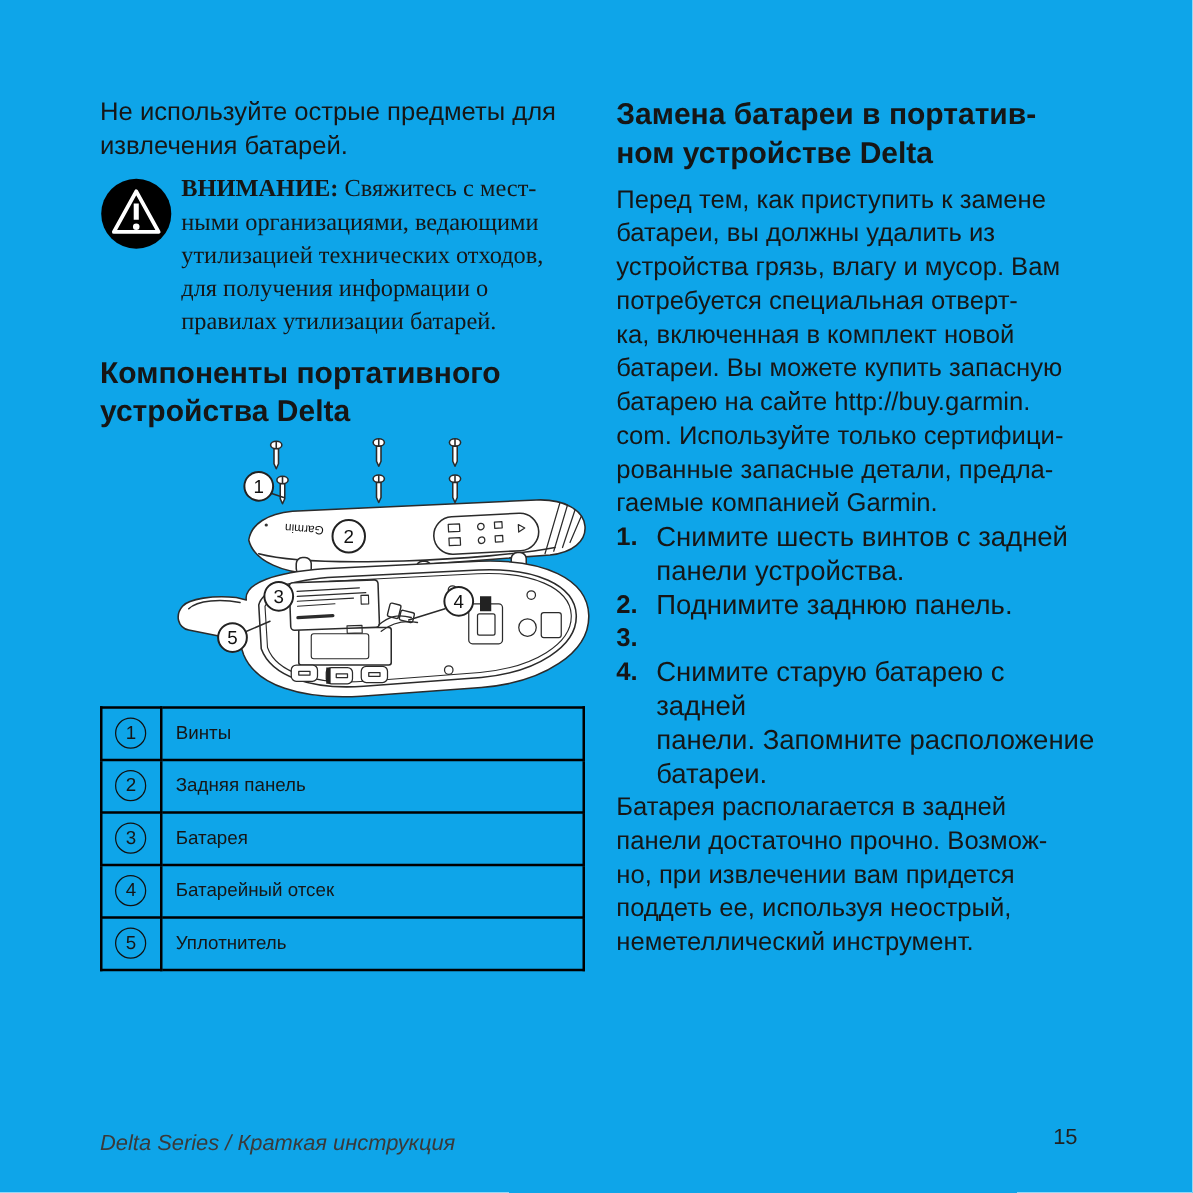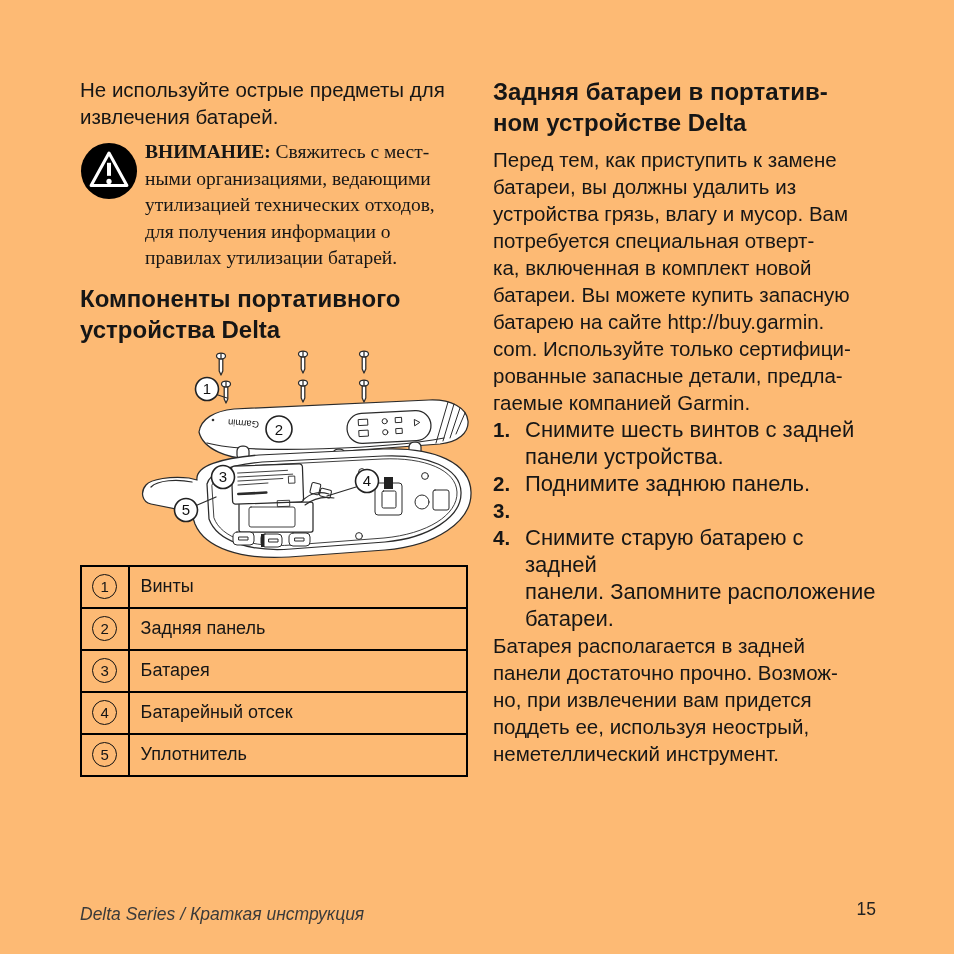--- a/index.html
+++ b/index.html
@@ -1,16 +1,16 @@
 <!DOCTYPE html>
 <html><head>
 <meta charset="utf-8">
 <style>
   html,body{margin:0;padding:0;background:#fff;}
-  .page{position:relative;width:954px;height:954px;background:#fdba74;overflow:hidden;
+  .page{position:relative;width:954px;height:954px;background:#0ea5e9;overflow:hidden;
         font-family:"Liberation Sans",sans-serif;color:#161616;}
   .lines{white-space:pre-line;}
   .col{position:absolute;top:76px;width:388px;}
   .col-left{left:80px;}
   .col-right{left:493px;}
   .body{font-size:20.5px;line-height:27px;margin:0;}
   .heading{font-size:24px;line-height:31px;font-weight:bold;margin:0;letter-spacing:0;}
   
   .warning{display:flex;gap:7px;margin-top:9px;align-items:flex-start;}
   .warn-icon{flex:0 0 auto;margin-top:3px;}
@@ -23,30 +23,30 @@
       {vector-effect:non-scaling-stroke;}
   .diagram text{font-family:"Liberation Sans",sans-serif;fill:#111;stroke:none;}
   .callout circle{fill:#fff;stroke:#222;stroke-width:1.6;}
   .callout text{font-size:15px;}
   
   .parts{border-collapse:collapse;margin-top:3px;}
   .parts td{border:2px solid #000;height:40px;padding:0;}
   .num-cell{width:46px;text-align:center;vertical-align:middle;}
   .circle-num{display:inline-flex;width:23px;height:23px;border:1.5px solid #111;border-radius:50%;
               align-items:center;justify-content:center;font-size:15px;line-height:1;}
-  .label-cell{font-size:18px;padding-left:11px !important;width:330px;vertical-align:middle;}
+  .label-cell{font-size:15px;padding-left:11px !important;width:330px;vertical-align:middle;}
   
   .para1{margin-top:8px;}
   .steps{margin:0;}
   .step{display:flex;}
   .step-num{flex:0 0 32px;font-weight:bold;font-size:20.5px;line-height:27px;}
   .step-text{font-size:22px;line-height:27px;}
   
   .footer-title{position:absolute;left:80px;top:904px;font-style:italic;font-size:17.5px;color:#3a3a3a;}
-  .page-num{position:absolute;top:899px;right:78px;font-size:17.5px;color:#222;}
+  .page-num{position:absolute;top:899px;right:92px;font-size:17.5px;color:#222;}
 </style>
 </head>
 <body>
 
 <div class="page">
 
   <div class="col col-left">
 
     <p class="body lines">Не используйте острые предметы для
 извлечения батарей.</p>
@@ -217,21 +217,21 @@
         </tr>
         <tr>
           <td class="num-cell"><span class="circle-num">5</span></td>
           <td class="label-cell">Уплотнитель</td>
         </tr>
       </tbody>
     </table>
   </div>
 
   <div class="col col-right">
-    <h2 class="heading lines">Задняя батареи в портатив-
+    <h2 class="heading lines">Замена батареи в портатив-
 ном устройстве Delta</h2>
     <p class="body lines para1">Перед тем, как приступить к замене
 батареи, вы должны удалить из
 устройства грязь, влагу и мусор. Вам
 потребуется специальная отверт-
 ка, включенная в комплект новой
 батареи. Вы можете купить запасную
 батарею на сайте http://buy.garmin.
 com. Используйте только сертифици-
 рованные запасные детали, предла-

